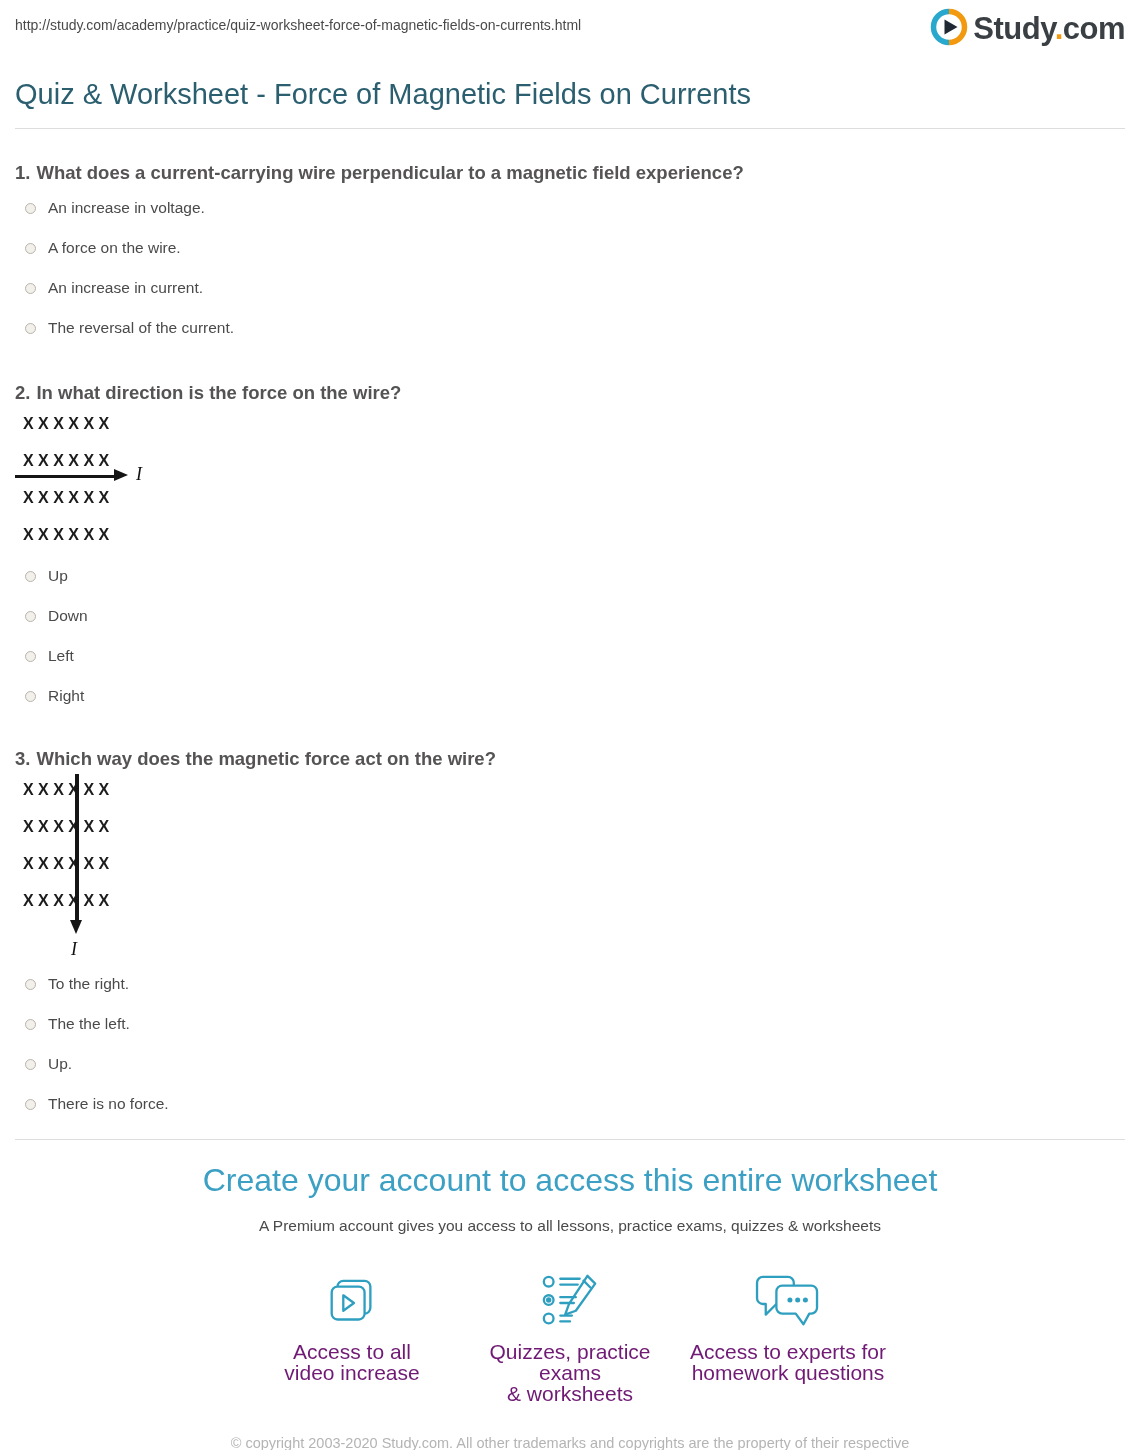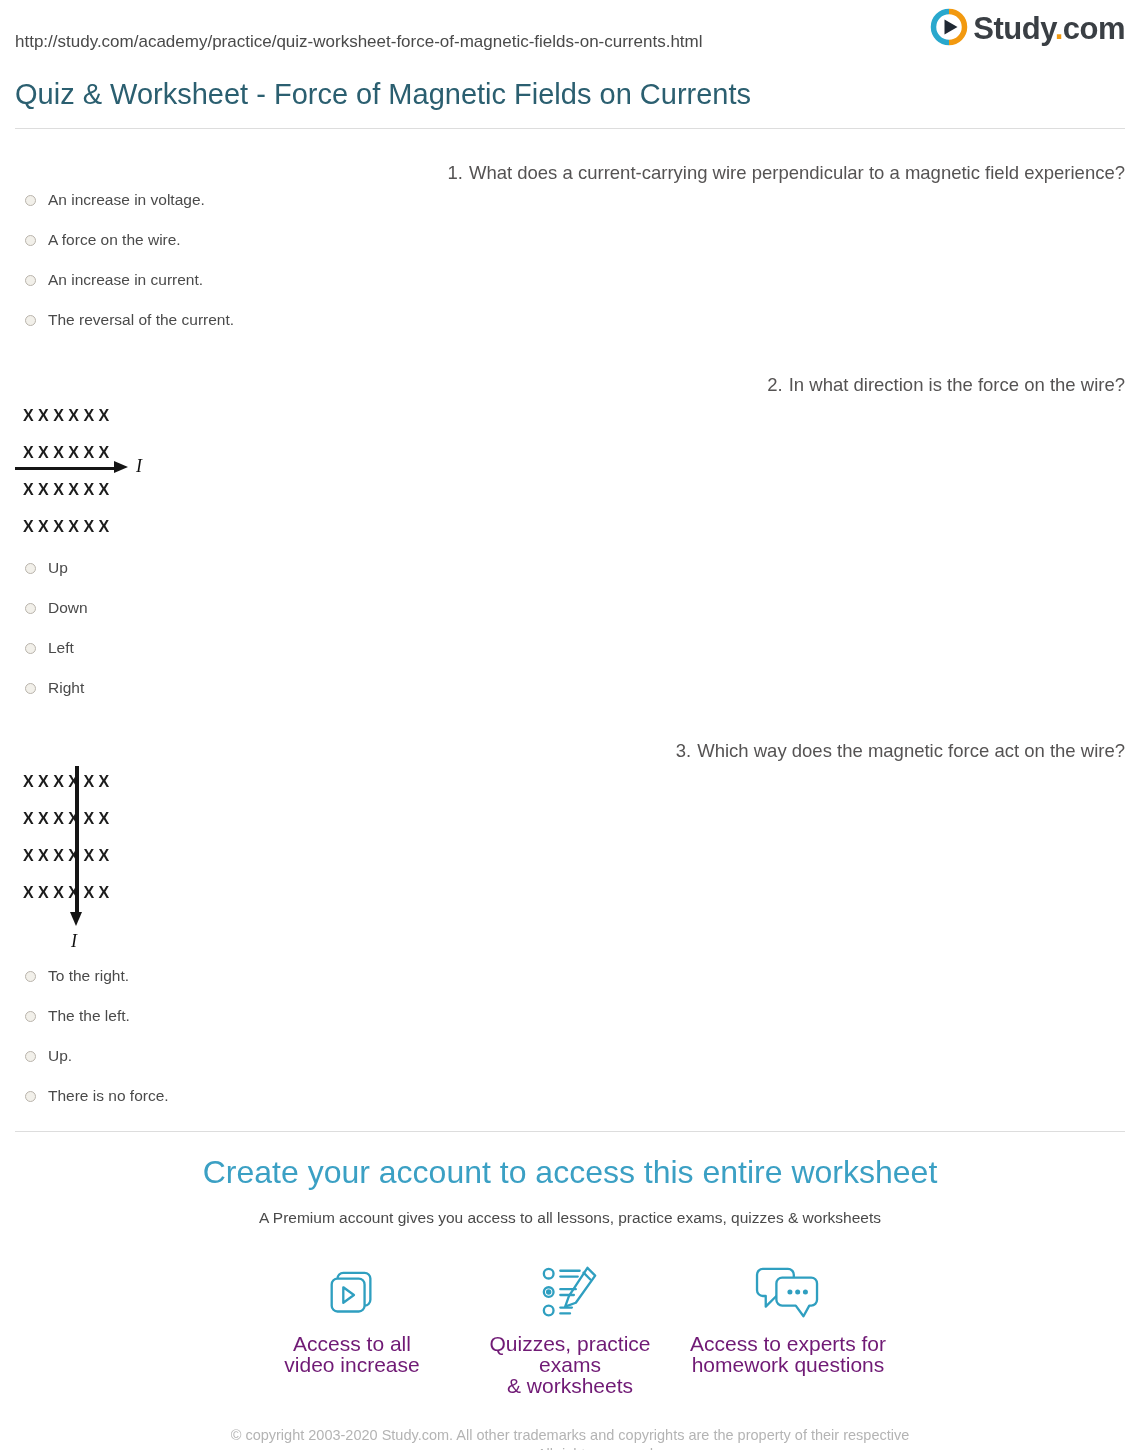--- a/index.html
+++ b/index.html
@@ -4,35 +4,35 @@
 <style>
   * { margin: 0; padding: 0; box-sizing: border-box; }
   html, body { background: #fff; }
   body {
     width: 1140px; min-height: 1450px; margin: 0 auto;
     font-family: "Liberation Sans", "DejaVu Sans", sans-serif;
     color: #4a4a4a;
   }
   
   .header { display: flex; justify-content: space-between; align-items: flex-start; padding: 8px 15px 0 15px; height: 52px; }
-  .url-text { font-size: 17px; color: #4a4a4a; margin-top: 24px; }
+  .url-text { font-size: 14px; color: #4a4a4a; margin-top: 9px; }
   .logo { display: flex; align-items: center; gap: 5px; text-decoration: none; cursor: pointer; }
   .logo-word { font-size: 31px; font-weight: bold; color: #3a3f44; letter-spacing: -0.5px; line-height: 38px; }
   .logo-dot { color: #f2990f; }
   
   .page-title { margin: 24px 15px 0 15px; font-size: 29px; line-height: 36px; font-weight: normal; color: #2b5f70; }
   .divider { border: none; border-top: 1px solid #ddd; margin: 16px 15px 0 15px; }
   
   .question { margin: 0 15px; }
   .q1 { margin-top: 32px; }
   .q2 { margin-top: 46px; }
   .q3 { margin-top: 44px; }
-  .q-heading { font-size: 18.5px; line-height: 24px; font-weight: normal; color: #555353; text-align: right; }
+  .q-heading { font-size: 18.5px; line-height: 24px; font-weight: bold; color: #555353; }
   .q-num { margin-right: 6px; }
-  .options { margin-top: 8px; }
+  .options { margin-top: 16px; }
   .options.tight { margin-top: 16px; text-align: center; }
   .option { display: flex; align-items: center; height: 14px; margin-bottom: 26px; padding-left: 10px; cursor: pointer; }
   .option:last-child { margin-bottom: 0; }
   .radio {
     width: 11px; height: 11px; border-radius: 50%;
     border: 1px solid #b9b4ac; background: #f2f0ea; flex: 0 0 auto;
   }
   .option-label { margin-left: 12px; font-size: 15.5px; color: #4a4a4a; }
   
   .field-diagram { position: relative; width: 240px; margin-top: 0; }

